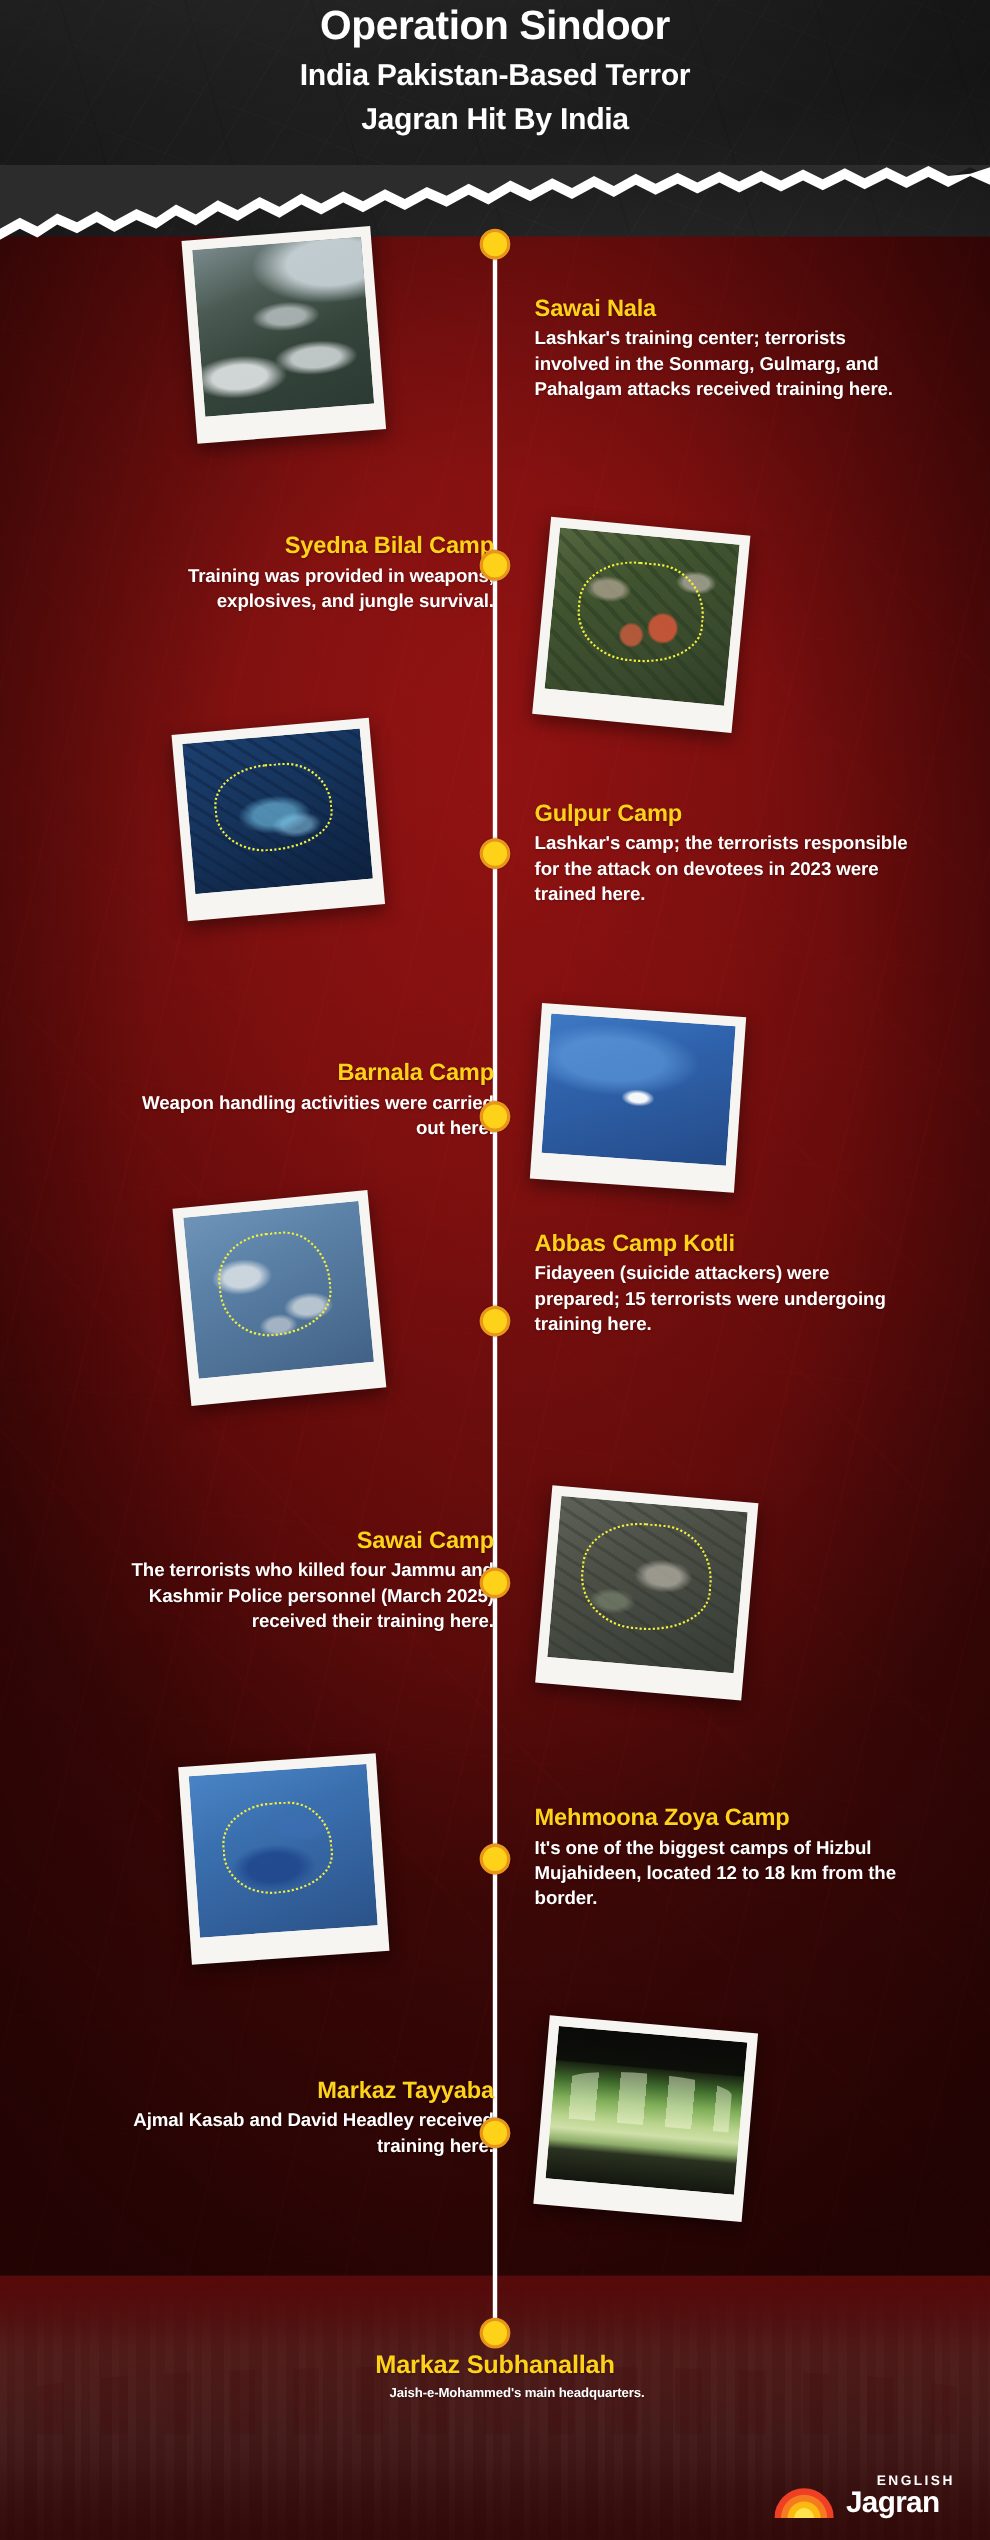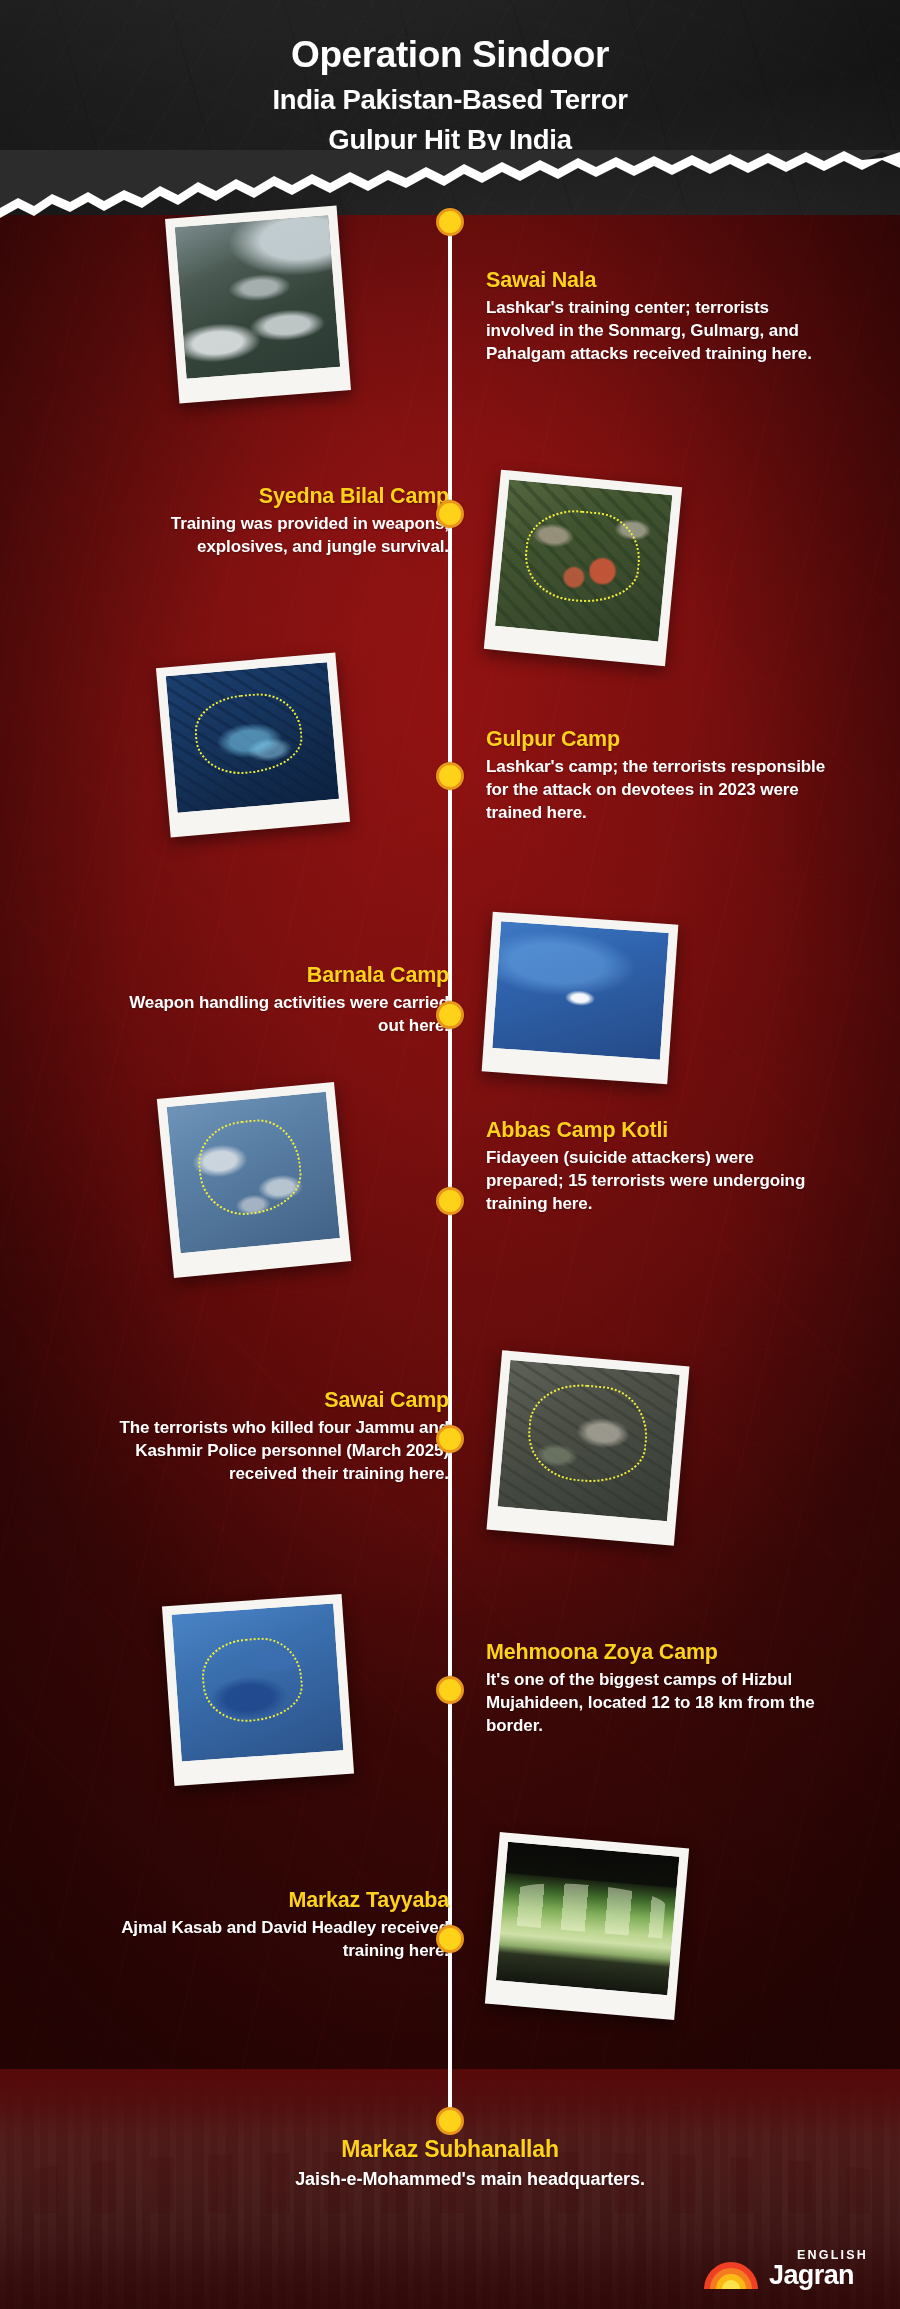--- a/index.html
+++ b/index.html
@@ -56,21 +56,21 @@
     position:absolute; inset:0;
     opacity:.5;
     background:
       repeating-linear-gradient(121deg, rgba(255,255,255,.035) 0 1px, rgba(0,0,0,.05) 1px 40px),
       repeating-linear-gradient(21deg, rgba(255,255,255,.03) 0 1px, rgba(0,0,0,.04) 1px 62px),
       repeating-linear-gradient(74deg, rgba(0,0,0,.07) 0 2px, rgba(255,255,255,.02) 2px 110px);
   }
   #title-wrap{
     position:relative;
     z-index:3;
-    padding-top:34px;
+    padding-top:2px;
     text-align:center;
   }
   .main-title{
     color:#ffffff;
     font-size:37px;
     font-weight:bold;
     letter-spacing:-.4px;
     line-height:1.15;
   }
   .sub-title{
@@ -253,21 +253,21 @@
     z-index:8;
   }
   #final-entry{
     position:absolute;
     left:0; right:0;
     top:2136px;
     text-align:center;
     z-index:9;
   }
   #final-entry .entry-title{ font-size:23px; margin-bottom:3px; }
-  #final-entry .entry-desc{ font-size:18px;padding-left:40px; }
+  #final-entry .entry-desc{ font-size:12px;padding-left:40px; }
 
   
   #footer-building{
     position:absolute;
     left:0; bottom:0;
     width:900px; height:240px;
     z-index:2;
     opacity:.42;
     background:
       linear-gradient(180deg, rgba(92,10,10,1) 0%, rgba(92,10,10,.35) 26%, rgba(60,6,6,.2) 70%, rgba(40,4,4,.55) 100%),
@@ -346,21 +346,21 @@
 
 <div id="page">
 
   <div id="grunge"></div>
 
   <div id="header">
     <div id="header-crinkle"></div>
     <div id="title-wrap">
       <div class="main-title">Operation Sindoor</div>
       <div class="sub-title">India Pakistan-Based Terror</div>
-      <div class="sub-title">Gulpur Hit By India</div>
+      <div class="sub-title">Jagran Hit By India</div>
     </div>
   </div>
 
   <svg id="torn" viewBox="0 0 900 90" preserveAspectRatio="none">
     <path d="M0,60 L18,50 L34,58 L52,46 L70,54 L88,44 L104,53 L124,42 L142,50 L160,38 L178,47
              L198,34 L216,43 L236,31 L254,40 L274,28 L292,37 L312,26 L330,35 L350,24 L368,33
              L388,22 L406,30 L426,19 L444,28 L464,16 L482,25 L502,14 L520,23 L540,12 L558,21
              L578,10 L596,19 L616,9 L634,18 L654,8 L672,17 L692,7 L710,16 L730,6 L748,15
              L768,5 L786,14 L806,4 L824,13 L844,3 L862,12 L882,2 L900,10 L900,0 L0,0 Z" fill="#2c2c2c"></path>
     <path d="M0,68 L18,58 L34,66 L52,54 L70,62 L88,52 L104,61 L124,50 L142,58 L160,46 L178,55

